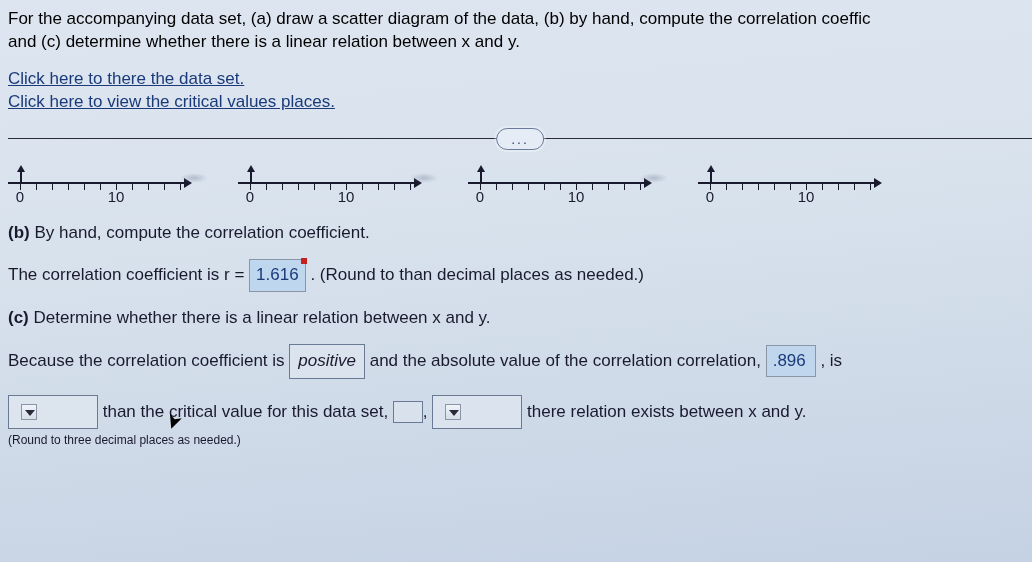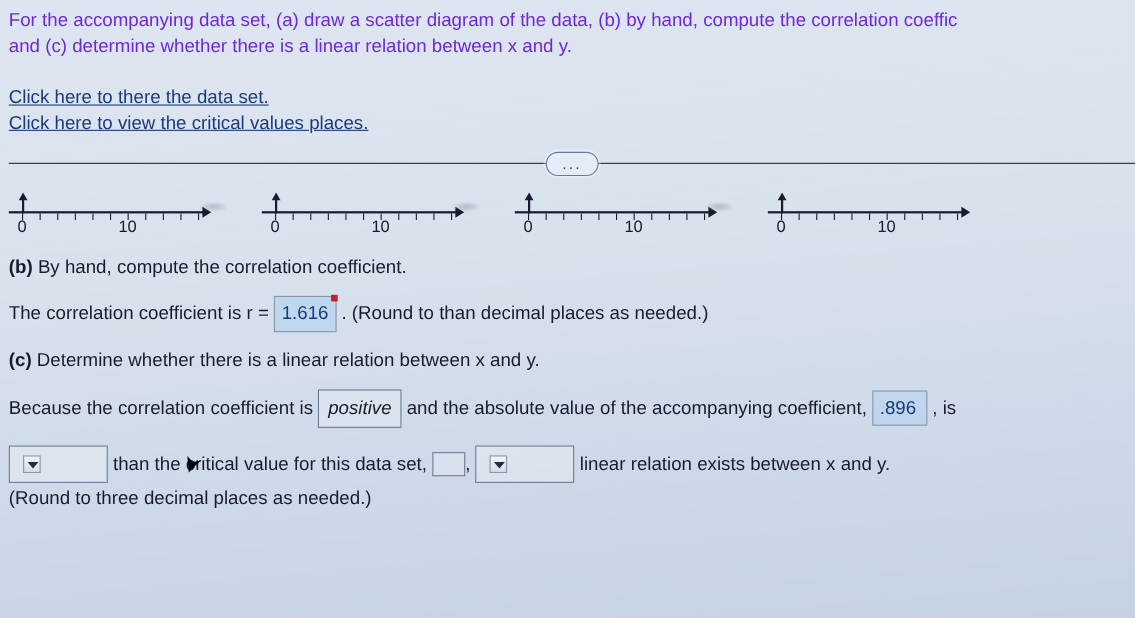--- a/index.html
+++ b/index.html
@@ -13,22 +13,22 @@
       color: #1a1a2e;
       background: linear-gradient(175deg, #dde5f0 0%, #d8e2ed 40%, #cfdae8 70%, #c5d2e3 100%);
       width: 1032px;
       height: 562px;
       padding: 8px 0 8px 8px;
       overflow: hidden;
       position: relative;
     }
     .intro {
       line-height: 1.35;
-      margin-bottom: 24px;
-      color: #6d28d9;
+      margin-bottom: 14px;
+      color: #000000;
     }
     .link {
       color: #1a3a7a;
       text-decoration: underline;
       display: block;
       cursor: pointer;
       line-height: 1.35;
     }
     .divider-area {
       margin: 24px 0 10px 0;
@@ -190,21 +190,21 @@
       border-right: 5px solid transparent;
       border-top: 6px solid #2a2a3a;
     }
     .cursor-arrow {
       position: absolute;
       font-size: 20px;
       color: #000;
       pointer-events: none;
     }
     .hint {
-      font-size: 17px;
+      font-size: 12px;
     }
   </style>
 </head>
 <body>
 
 <div class="intro">
   <span>For the accompanying data set, (a) draw a scatter diagram of the data, (b) by hand, compute the correlation coeffic</span><br>
   <span>and (c) determine whether there is a linear relation between x and y.</span>
 </div>
 
@@ -312,26 +312,26 @@
   <span class="bold">(c)</span>
   <span>Determine whether there is a linear relation between x and y.</span>
 </div>
 
 <span class="cursor-arrow" style="top:410px; left:166px;">➤</span>
 <style>.cursor-arrow{transform:rotate(110deg);}</style>
 
 <div class="line">
   <span>Because the correlation coefficient is </span>
   <span class="inline-box">positive</span>
-  <span> and the absolute value of the accompanying coefficient, </span>
+  <span> and the absolute value of the correlation correlation, </span>
   <span class="inline-input" style="background:rgba(180,210,240,0.6)">.896</span>
   <span>, is</span>
 </div>
 
 <div class="line" style="margin-bottom:4px">
   <span class="inline-dropdown"><span class="dropdown-caret"></span></span>
   <span> than the critical value for this data set, </span>
   <span class="inline-box" style="min-width:30px"></span><span>,</span>
   <span class="inline-dropdown"><span class="dropdown-caret"></span></span>
-  <span> linear relation exists between x and y.</span>
+  <span> there relation exists between x and y.</span>
 </div>
 
 <div class="hint">(Round to three decimal places as needed.)</div>
 
 </body></html>

